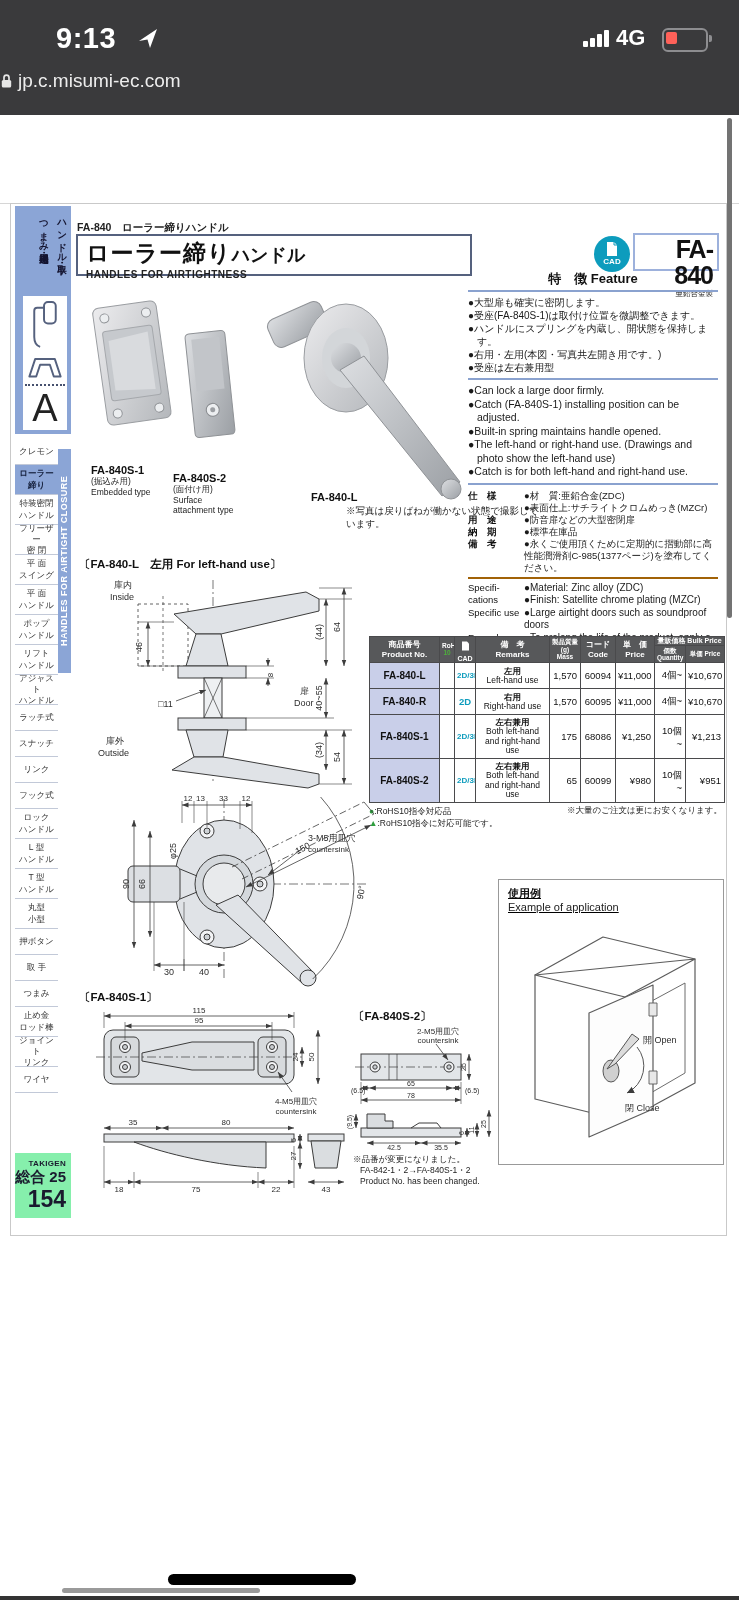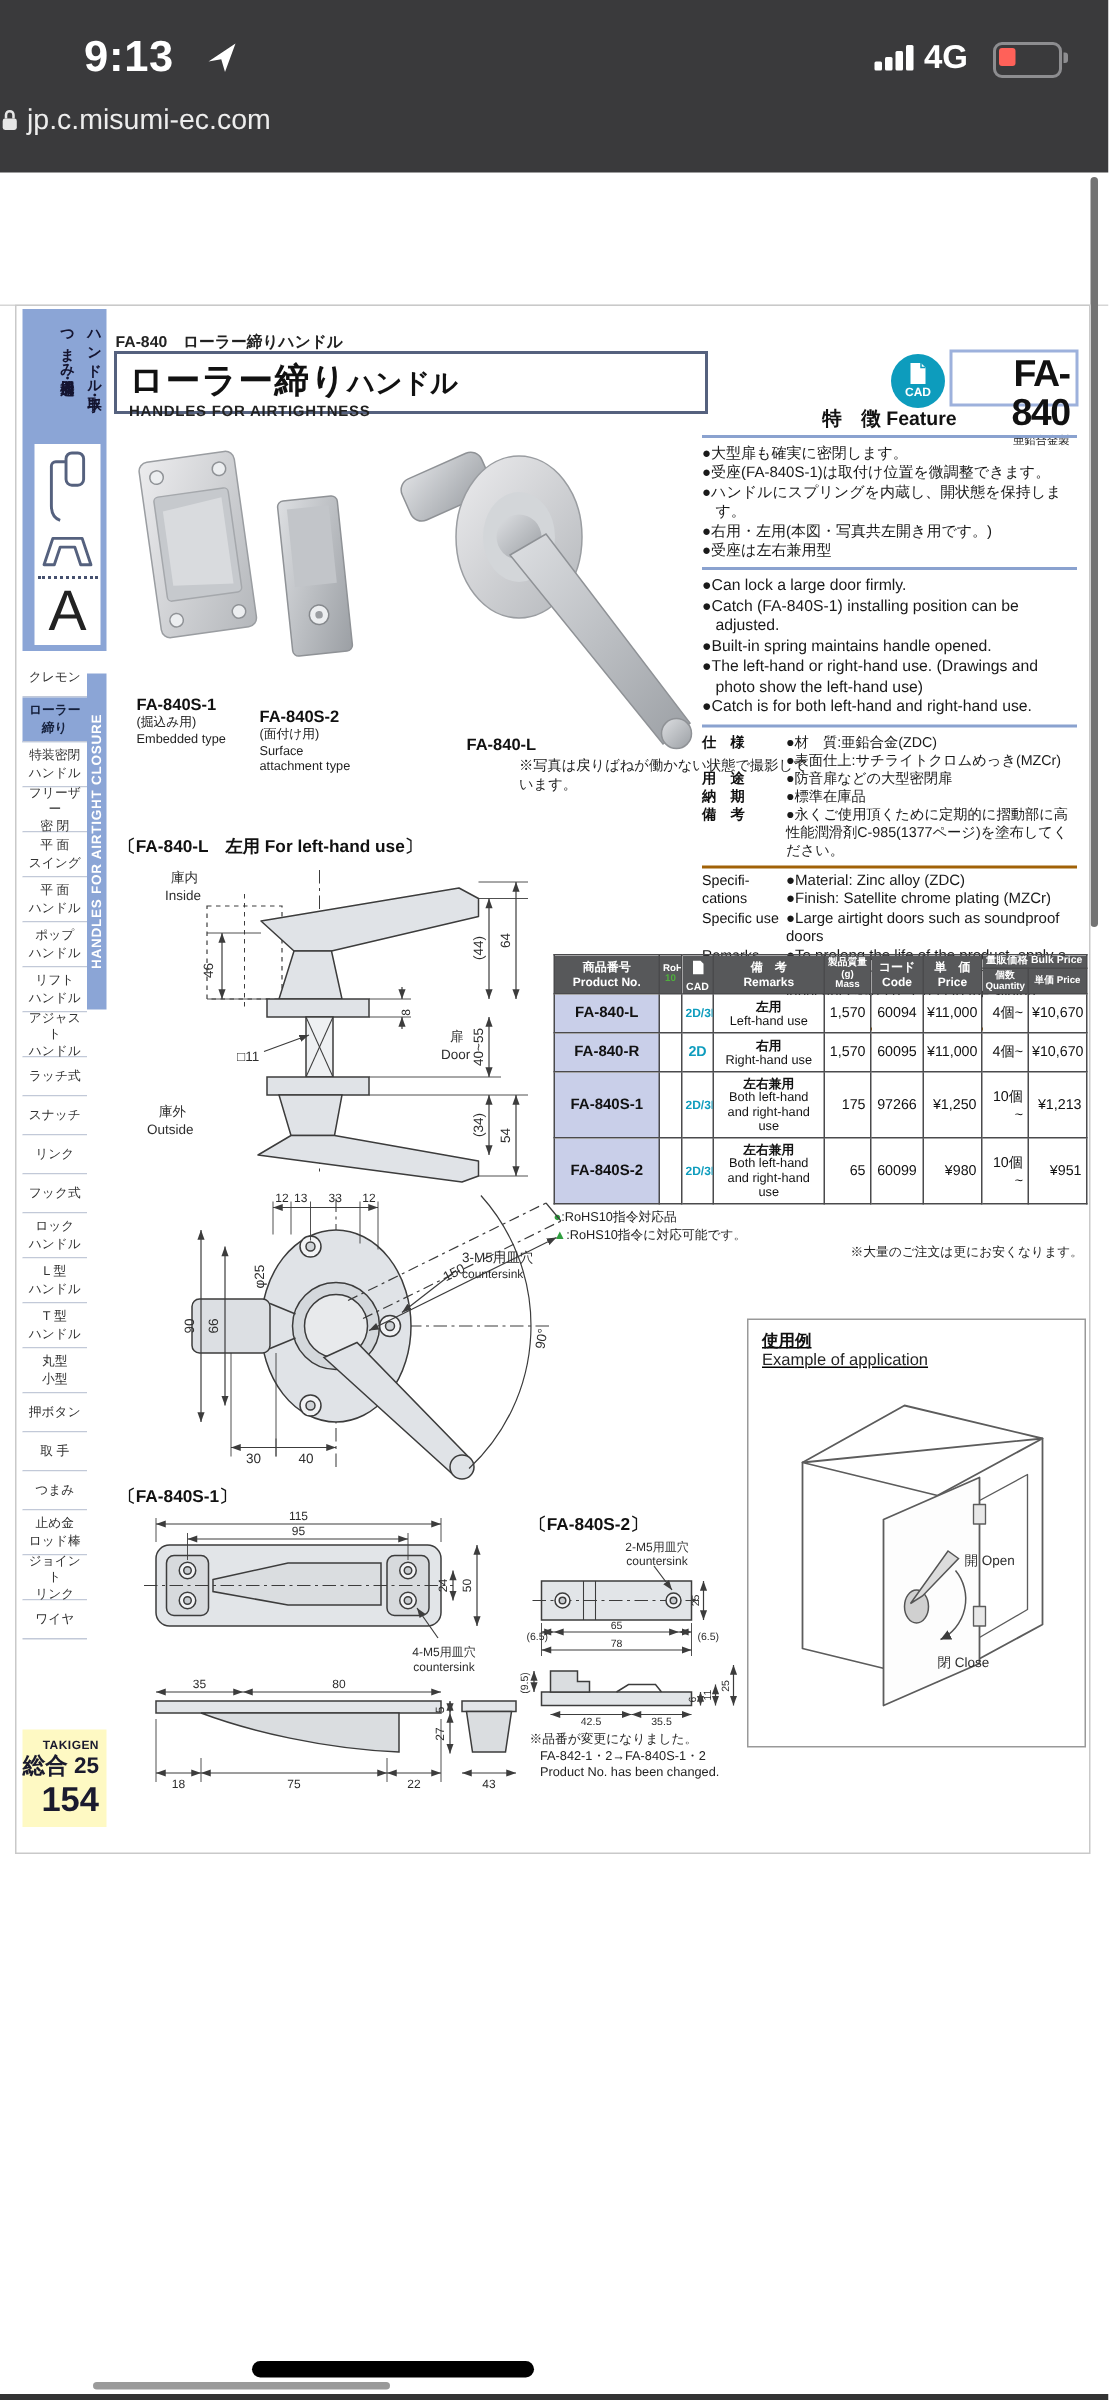--- a/index.html
+++ b/index.html
@@ -42,21 +42,21 @@
   .sb-A{font-size:38px;color:#222;line-height:1.1;margin-top:2px;}
   .menu{left:4px;top:235px;width:43px;}
   .mi{box-sizing:border-box;width:43px;border-bottom:1px solid #c2c9d8;background:#fff;
       display:flex;flex-direction:column;justify-content:center;align-items:center;
       font-size:8.5px;line-height:1.3;color:#333;text-align:center;}
   .mi.h1{height:26px;} .mi.h2{height:30px;}
   .mi.active{background:#8ba5d6;font-weight:bold;color:#15203c;}
   .strip{left:47px;top:245px;width:13px;height:224px;background:#8ba5d6;color:#fff;
          writing-mode:vertical-rl;transform:rotate(180deg);font-size:9px;font-weight:bold;
          text-align:center;letter-spacing:.5px;line-height:13px;}
-  .takigen{left:4px;top:949px;width:56px;height:65px;background:#fef9c3;color:#1a1a2e;
+  .takigen{left:4px;top:949px;width:56px;height:65px;background:#86efac;color:#1a1a2e;
            text-align:right;padding:6px 5px 0 0;box-sizing:border-box;}
   .tk-brand{font-size:8px;font-weight:bold;letter-spacing:.3px;}
   .tk-cat{font-size:15px;font-weight:bold;}
   .tk-page{font-size:23px;font-weight:bold;line-height:1.1;}
 
   
   .crumb{left:66px;top:17px;font-size:10.5px;font-weight:bold;color:#222;}
   .titlebox{left:65px;top:30px;width:396px;height:42px;border:2px solid #55617e;
             padding:2px 8px;box-sizing:border-box;}
   .title-jp{font-size:23px;font-weight:bold;color:#111;letter-spacing:1px;}
@@ -99,21 +99,21 @@
   .ptable td{font-size:9.5px;color:#111;text-align:center;background:#fff;}
   .ptable td.prod{background:#c9cfe9;font-weight:bold;font-size:10px;}
   .ptable td.cad{color:#0d9cbd;font-size:8px;font-weight:bold;}
   .ptable td.num{text-align:right;padding-right:3px;}
   .ptable .rjp{font-size:8.5px;font-weight:bold;display:block;line-height:1.2;}
   .ptable .ren{font-size:8.5px;display:block;line-height:1.15;}
   .rohslogo{color:#4fae3d;font-size:6.5px;font-weight:bold;line-height:1;}
   .rohslogo .r1{color:#fff;}
   .tnotes{left:358px;top:601px;font-size:8.5px;color:#222;line-height:1.45;}
   .tnotes .g{color:#2e9e3e;}
-  .tnote-r{left:556px;top:601px;font-size:8.5px;color:#222;margin-top:24px;}
+  .tnote-r{left:556px;top:601px;font-size:8.5px;color:#222;}
 
   
   .dtitle{font-size:11.5px;font-weight:bold;color:#111;}
   svg{font-family:"Liberation Sans",sans-serif;}
   svg text{fill:#2d2d2d;}
   .dm{font-size:9px;} .dms{font-size:8px;} .dmx{font-size:7px;}
   .d4note{left:342px;top:950px;font-size:8.5px;color:#222;line-height:1.3;}
 
   
   .appbox{left:487px;top:675px;width:226px;height:286px;border:1px solid #999;box-sizing:border-box;text-decoration:underline;}
@@ -535,21 +535,21 @@
       </tr>
       <tr style="height:44px">
         <td class="prod">FA-840S-1</td>
         <td></td>
         <td class="cad">2D/3D</td>
         <td>
             <span class="rjp">左右兼用</span>
             <span class="ren">Both left-hand and right-hand use</span>
           </td>
         <td class="num">175</td>
-        <td>97266</td>
+        <td>68086</td>
         <td class="num">¥1,250</td>
         <td class="num">10個~</td>
         <td class="num">¥1,213</td>
       </tr>
       <tr style="height:44px">
         <td class="prod">FA-840S-2</td>
         <td></td>
         <td class="cad">2D/3D</td>
         <td>
             <span class="rjp">左右兼用</span>

